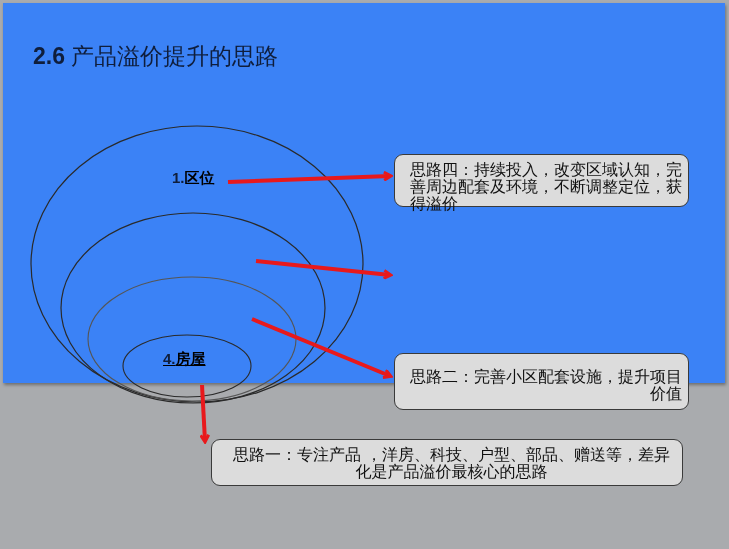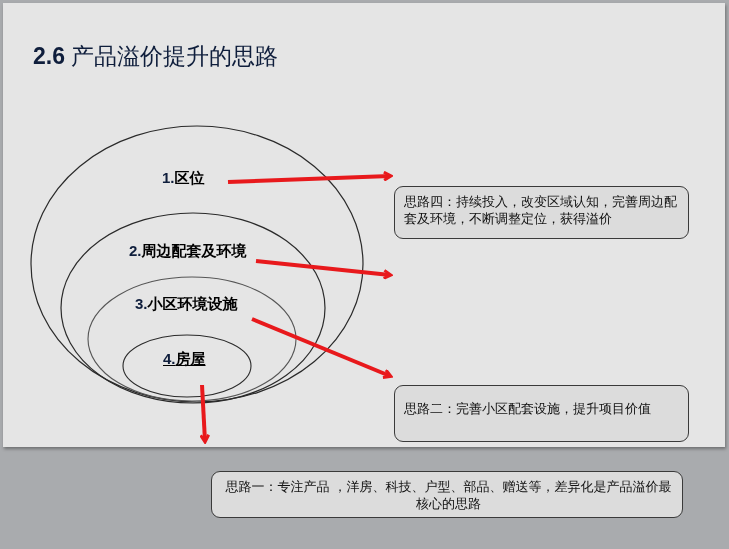--- a/index.html
+++ b/index.html
@@ -4,22 +4,22 @@
 <style>
   html, body { margin: 0; padding: 0; }
   body {
     width: 729px; height: 549px; overflow: hidden;
     background: #a9abae;
     font-family: "DejaVu Sans", "Liberation Sans", sans-serif;
     position: relative;
   }
   .slide {
     position: absolute; left: 3px; top: 3px;
-    width: 722px; height: 444px;
-    background: #e5e5e5;
+    width: 722px; height: 380px;
+    background: #3b82f6;
     box-shadow: 1px 2px 3px rgba(0,0,0,0.35);
   }
   .title {
     position: absolute; left: 30px; top: 38px;
     font-size: 23px; color: #0f1e3c; white-space: nowrap;
     letter-spacing: 0px;
   }
   .title .num { font-family: "Liberation Sans", sans-serif; font-weight: bold; margin-right: 6px; }
   .title .txt { font-weight: normal; }
   svg.diagram { position: absolute; left: 0; top: 0; }
@@ -27,22 +27,22 @@
     position: absolute; font-weight: bold; font-size: 15px; color: #000;
     white-space: nowrap;
   }
   .lvl-label .n { font-family: "Liberation Sans", sans-serif; color: #0f1e3c; }
   .callout {
     position: absolute;
     background: #dcdcdc;
     border: 1.5px solid #3a3a3a;
     border-radius: 9px;
     box-sizing: border-box;
-    padding: 6px 6px 4px 9px;
-    font-size: 13px; line-height: 17px; color: #111; margin-top: 32px;
+    padding: 6px 6px 4px 15px;
+    font-size: 16px; line-height: 17px; color: #111;
   }
 </style>
 </head>
 <body>
 
 <div class="slide">
 
   <div class="title">
     <span class="num">2.6</span><span class="txt">产品溢价提升的思路</span>
   </div>
@@ -58,36 +58,30 @@
     <ellipse cx="193" cy="308" rx="132" ry="95" fill="none" stroke="#2a2a2a" stroke-width="1.2"></ellipse>
     <ellipse cx="192" cy="339" rx="104" ry="62" fill="none" stroke="#555" stroke-width="1.1"></ellipse>
     <ellipse cx="187" cy="366" rx="64" ry="31" fill="none" stroke="#2a2a2a" stroke-width="1.1"></ellipse>
 
     <line x1="228" y1="182" x2="390" y2="176" stroke="#e8191c" stroke-width="4" marker-end="url(#ah)"></line>
     <line x1="256" y1="261" x2="390" y2="275" stroke="#e8191c" stroke-width="4" marker-end="url(#ah)"></line>
     <line x1="252" y1="319" x2="390" y2="376" stroke="#e8191c" stroke-width="4" marker-end="url(#ah)"></line>
     <line x1="202" y1="385" x2="205" y2="441" stroke="#e8191c" stroke-width="4" marker-end="url(#ah)"></line>
   </svg>
 
-  <div class="lvl-label" style="left:159px; top:166px;">
+  <div class="lvl-label" style="left:169px; top:166px;">
     <span class="n">1.</span><span>区位</span>
-  </div>
-  <div class="lvl-label" style="left:126px; top:239px;">
-    <span class="n">2.</span><span>周边配套及环境</span>
-  </div>
-  <div class="lvl-label" style="left:132px; top:292px;">
-    <span class="n">3.</span><span>小区环境设施</span>
   </div>
   <div class="lvl-label" style="left:160px; top:347px;text-decoration:underline;">
     <span class="n">4.</span><span>房屋</span>
   </div>
 
   <div class="callout" style="left:391px; top:151px; width:295px; height:53px;">
     <span>思路四：持续投入，改变区域认知，完善周边配套及环境，不断调整定位，获得溢价</span>
   </div>
-  <div class="callout" style="left:391px; top:350px; width:295px; height:57px; padding-top:14px;">
+  <div class="callout" style="left:391px; top:350px; width:295px; height:57px; padding-top:14px;text-align:right;">
     <span>思路二：完善小区配套设施，提升项目价值</span>
   </div>
   <div class="callout" style="left:208px; top:436px; width:472px; height:47px;text-align:center;">
     <span>思路一：专注产品 ，洋房、科技、户型、部品、赠送等，差异化是产品溢价最核心的思路</span>
   </div>
 
 </div>
 
 </body></html>

